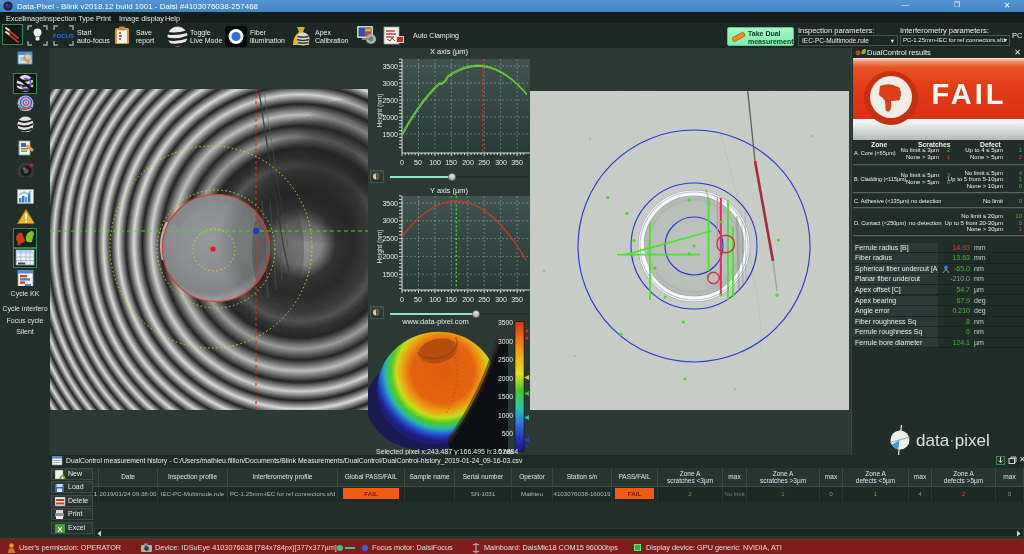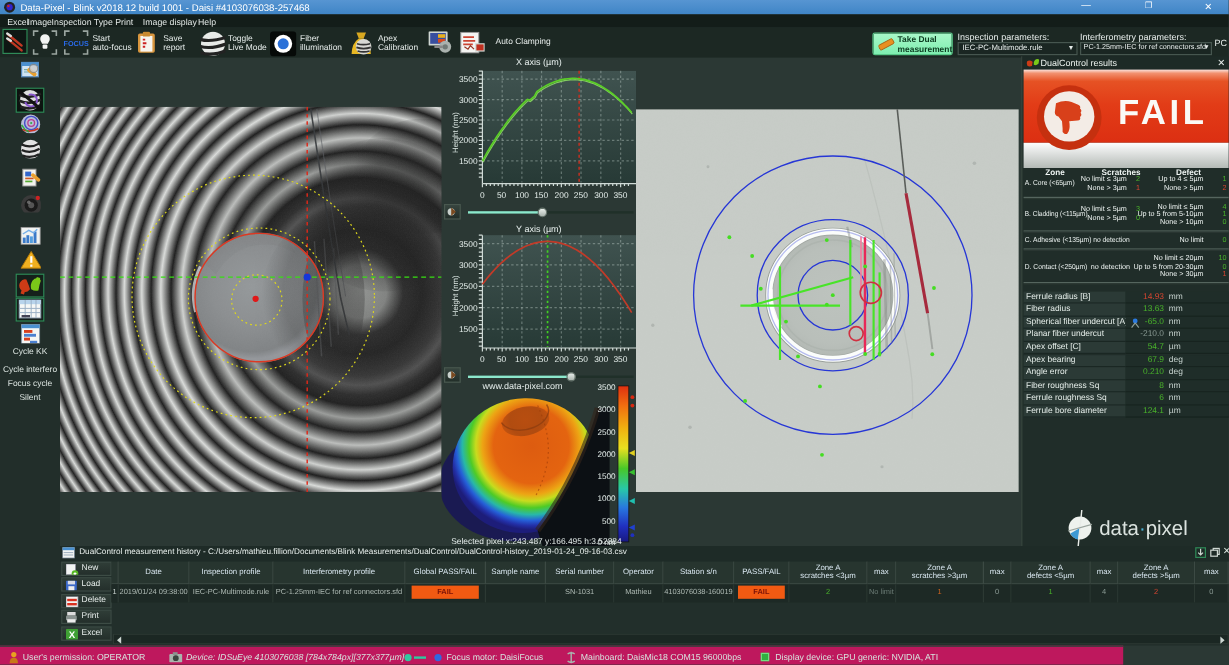--- a/index.html
+++ b/index.html
@@ -18,21 +18,21 @@
 .mlab{position:absolute;left:1px;top:0;width:85px;height:10.6px;background:#2b3a36;border-bottom:1px solid #1a2723;color:#e6eeea;font-size:7px;line-height:10px;padding-left:2px;white-space:nowrap;overflow:hidden;}
 .mval{position:absolute;left:86px;top:0;width:32px;height:10.6px;background:#1f2d29;border-bottom:1px solid #17231f;font-size:7px;line-height:10px;text-align:right;}
 .munit{position:absolute;left:121px;top:0;width:30px;height:10.6px;background:#1f2d29;border-bottom:1px solid #17231f;color:#c6d2ce;font-size:7px;line-height:10px;}
 .mrest{position:absolute;left:118px;top:0;width:55px;height:10.6px;background:#1f2d29;border-bottom:1px solid #17231f;}
 .g{color:#49b32a;}.r{color:#d64530;}.gy{color:#8a9a94;}
 .zt{color:#eef4f2;font-size:6px;line-height:7px;white-space:nowrap;}
 .zc{position:absolute;font-size:6px;line-height:7px;text-align:right;white-space:nowrap;}
 .hth{position:absolute;color:#d9e7f0;font-size:6.5px;text-align:center;line-height:7.5px;background:#27352f;border-right:1px solid #3c4a44;border-bottom:1px solid #3c4a44;display:flex;align-items:center;justify-content:center;white-space:nowrap;overflow:hidden;}
 .htd{position:absolute;color:#aebab4;font-size:6.2px;line-height:14px;text-align:center;background:#1d2925;border-right:1px solid #2c3933;height:15px;white-space:nowrap;overflow:hidden;}
 .hbtn{position:absolute;left:51px;width:42px;height:12px;background:linear-gradient(#2f3d37,#242f2b);border:1px solid #3d4c45;color:#e8eeec;font-size:7px;line-height:10px;white-space:nowrap;overflow:hidden;}
-#statusbar{left:0;top:538px;width:936px;height:16px;background:#be185d;border-top:1px solid #31403a;color:#d8e2de;font-size:7.3px;white-space:nowrap;}
+#statusbar{left:0;top:538px;width:1024px;height:16px;background:#7f1d1d;border-top:1px solid #31403a;color:#d8e2de;font-size:7.3px;white-space:nowrap;}
 .sbit{position:absolute;top:4px;}
 svg{display:block;}
 </style></head><body>
 
 <div class="abs" id="titlebar">
 <svg class="abs" style="left:3px;top:1px" width="10" height="10">
       <circle cx="5" cy="5" r="4.6" fill="#222"></circle>
       <circle cx="5" cy="5" r="2.6" fill="#3322cc"></circle>
       <circle cx="4" cy="4" r="1" fill="#cc2222"></circle>
     </svg>
@@ -950,21 +950,21 @@
 <svg class="sbit" style="left:7px;top:4px" width="9" height="10">
       <circle cx="4.5" cy="2.5" r="2.2" fill="#e8a020"></circle>
       <path d="M1 10 q0-5 3.5-5 q3.5 0 3.5 5z" fill="#c87818"></path>
     </svg>
 <div class="sbit" style="left:19px;">User's permission: OPERATOR</div>
 <svg class="sbit" style="left:141px;top:4px" width="11" height="9">
       <rect x="0" y="2" width="11" height="7" rx="1" fill="#aab4ae"></rect>
       <rect x="3" y="0.5" width="4" height="2.5" fill="#8a948e"></rect>
       <circle cx="5.5" cy="5.5" r="2.4" fill="#3a443e"></circle>
     </svg>
-<div class="sbit" style="left:155px;font-style:italic;">Device: IDSuEye 4103076038 [784x784px][377x377µm]</div>
+<div class="sbit" style="left:155px;">Device: IDSuEye 4103076038 [784x784px][377x377µm]</div>
 <div class="sbit" style="left:337px;top:6px;width:6px;height:6px;border-radius:3px;background:#30c8a0;"></div>
 <div class="sbit" style="left:345px;top:7.5px;width:10px;height:2px;background:#30c8a0;"></div>
 <div class="sbit" style="left:362px;top:6px;width:6px;height:6px;border-radius:3px;background:#3068e0;"></div>
 <div class="sbit" style="left:372px;">Focus motor: DaisiFocus</div>
 <svg class="sbit" style="left:472px;top:4px" width="8" height="10">
       <path d="M4 0 v10 M1 2 q3-2 6 0 M1 8 q3 2 6 0" stroke="#aab4ae" stroke-width="1.2" fill="none"></path>
     </svg>
 <div class="sbit" style="left:484px;">Mainboard: DaisMic18 COM15 96000bps</div>
 <div class="sbit" style="left:634px;top:5px;width:7px;height:7px;background:#30b040;border:1px solid #70e080;"></div>
 <div class="sbit" style="left:646px;">Display device: GPU generic: NVIDIA, ATI</div>

